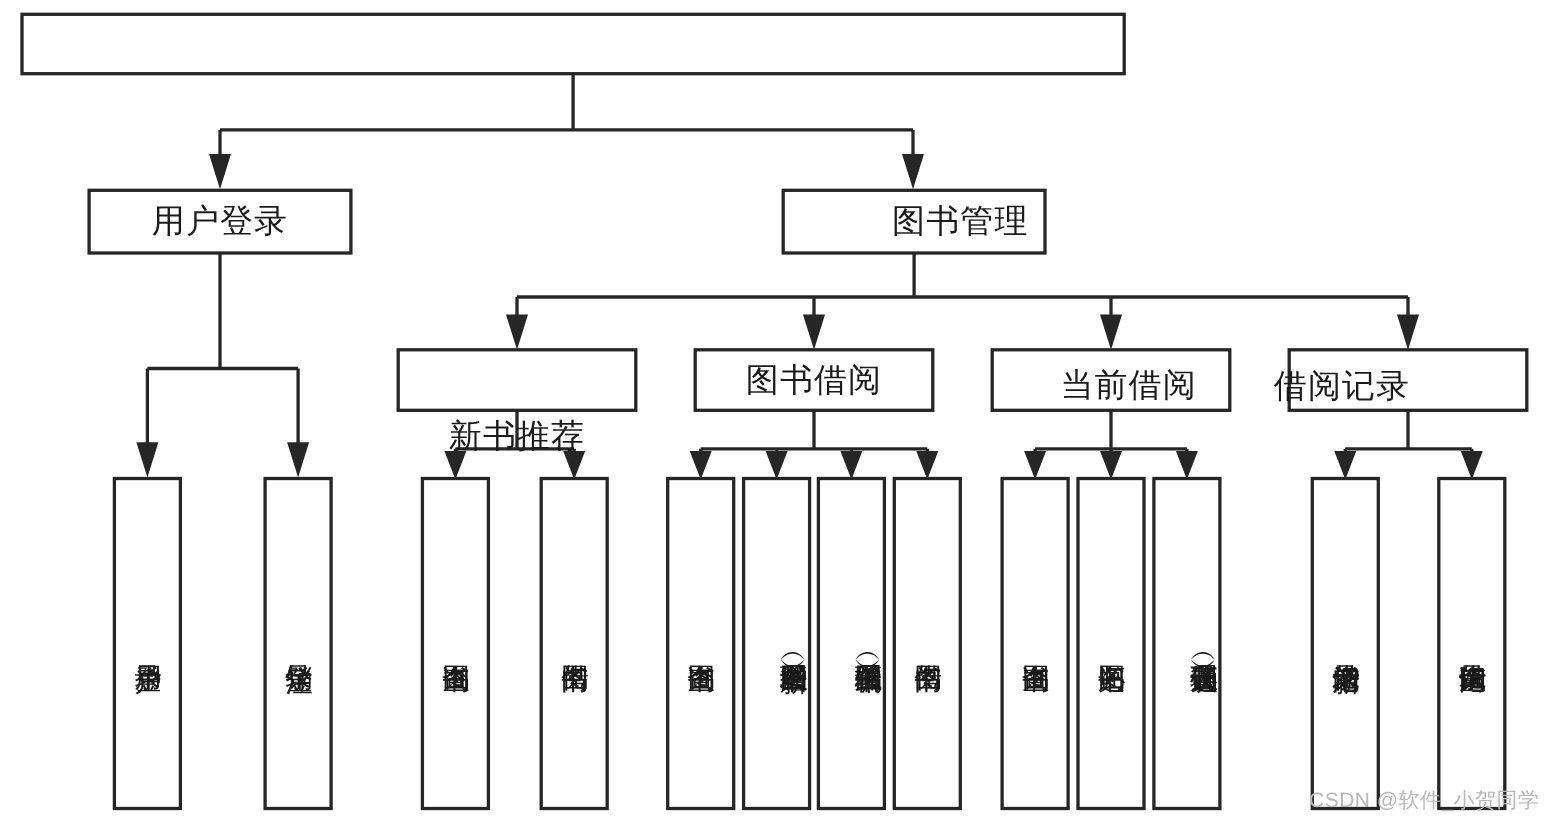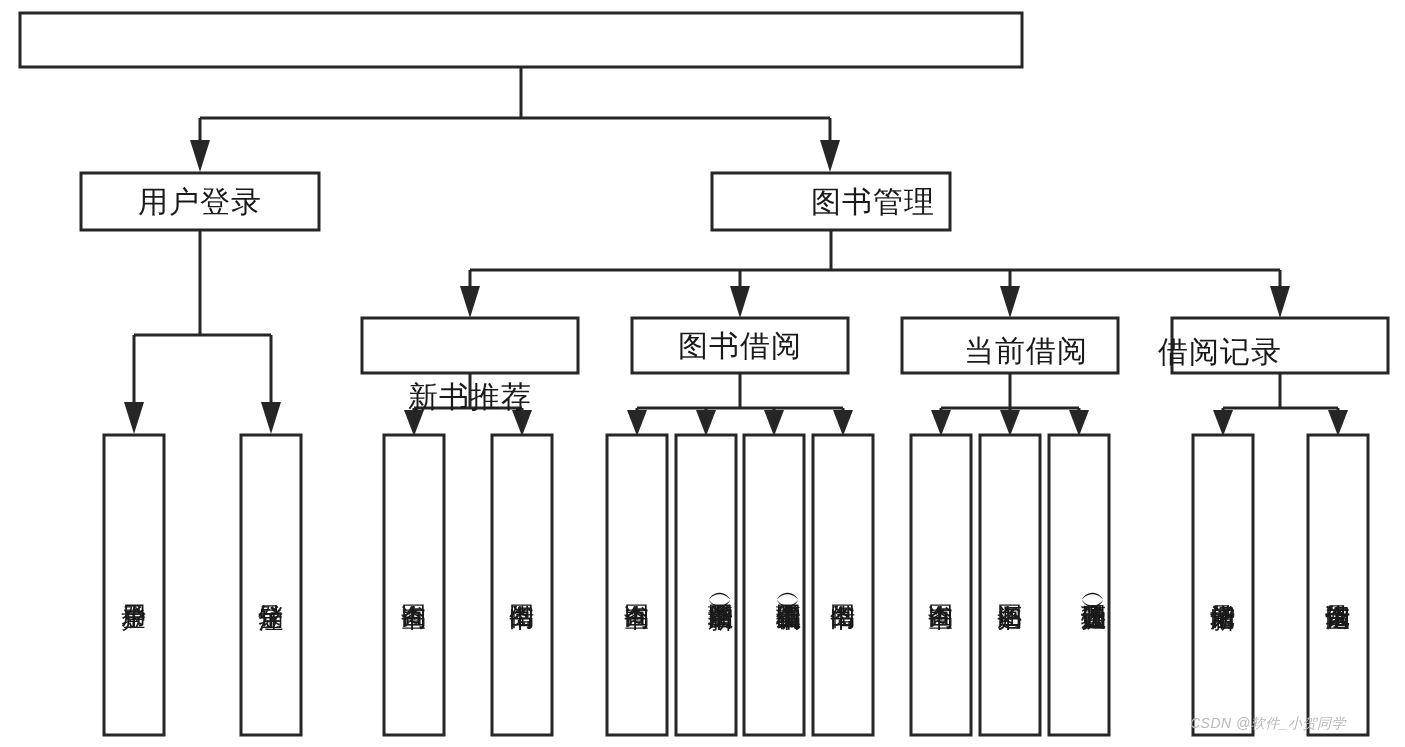--- a/index.html
+++ b/index.html
@@ -62,24 +62,23 @@
     font-size: 25px;
     line-height: 1.22;
     writing-mode: vertical-rl;
     text-orientation: upright;
     white-space: nowrap;
     pointer-events: none;
   }
   .watermark {
     position: absolute;
     color: #b8b8b8;
-    font-size: 14px;
+    font-size: 19px;
     white-space: nowrap;
     letter-spacing: 0.5px;
-    font-style: italic;
   }
 </style>
 </head>
 <body>
 
 <div id="diagram-root">
 
   <svg class="canvas" viewBox="0 0 1405 747">
 
     <rect class="node-box" x="20" y="13" width="1002" height="54"></rect>

